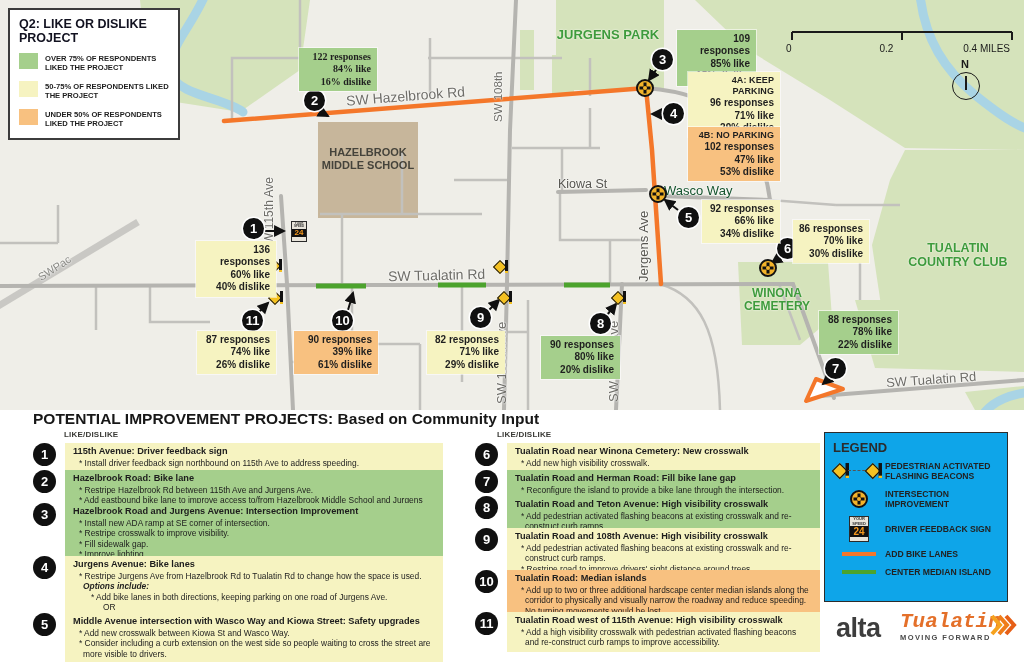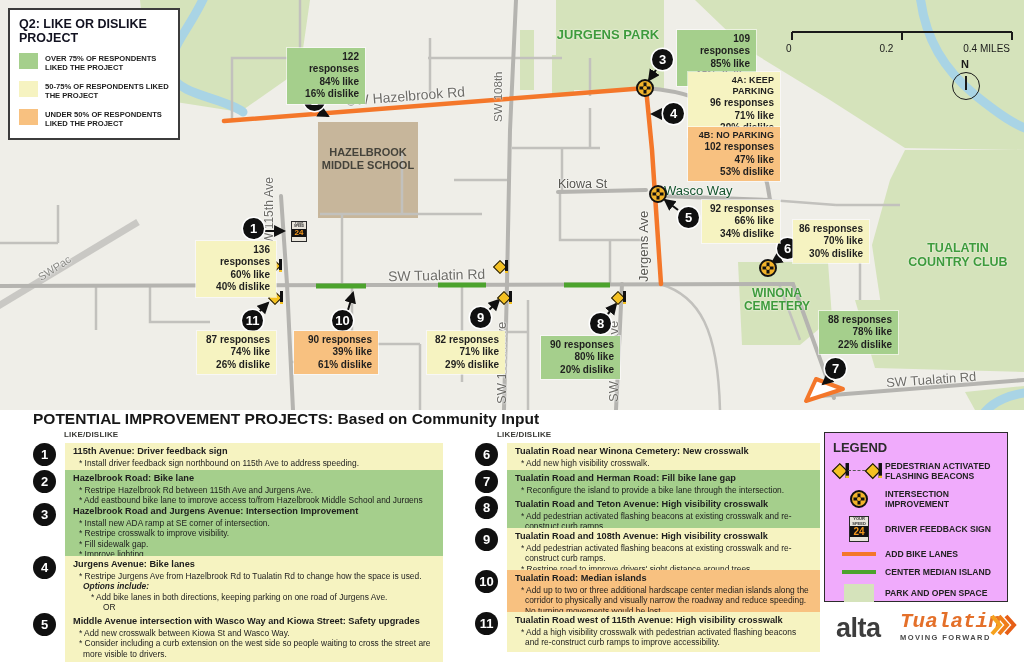--- a/index.html
+++ b/index.html
@@ -50,21 +50,21 @@
   .pnum{width:23px;height:23px;border-radius:50%;background:#101010;color:#fff;font-size:13px;font-weight:bold;
         display:flex;align-items:center;justify-content:center;flex:none;margin-top:0;box-shadow:0 0 0 1.5px #fff;}
   .pbox{flex:1;margin-left:9px;padding:3px 8px 4px 8px;font-size:8.4px;line-height:1.22;color:#1d1d1d;}
   .pbox .pt{display:block;font-weight:bold;font-size:9.2px;margin-bottom:1px;}
   .pbox .pb{display:block;padding-left:10px;text-indent:-4px;}
   .pbox .pb-italic{font-weight:bold;font-style:italic;padding-left:14px;}
   .pbox .pb-ind{padding-left:22px;}
   .pbox .pb-or{padding-left:34px;}
   .pbox .pb-band{background:#f8c180;margin:1px -8px 0 -8px;padding:2px 8px 2px 30px;}
   
-  .legend{position:absolute;left:824px;top:432px;width:184px;height:170px;background:#f0abfc;border:1.5px solid #2c2c2c;box-sizing:border-box;padding:7px 8px;}
+  .legend{position:absolute;left:824px;top:432px;width:184px;height:170px;background:#0ea5e9;border:1.5px solid #2c2c2c;box-sizing:border-box;padding:7px 8px;}
   .legend .lt{font-size:13px;font-weight:bold;color:#2b2b2b;margin-bottom:6px;}
   .lrow{display:flex;align-items:center;margin-bottom:7px;}
   .lico{width:52px;flex:none;display:flex;align-items:center;justify-content:center;position:relative;}
   .llab{font-size:8.6px;font-weight:bold;color:#222;line-height:1.2;}
   .line-swatch{width:34px;height:4px;}
   .park-swatch{width:30px;height:18px;background:#d5e3bb;}
   .lbeacons{position:relative;width:50px;height:20px;}
   .lbeacons .beacon{transform:scale(1.15);}
   .ldash{position:absolute;left:14px;top:9px;width:22px;border-top:1.5px dashed #555;}
   .dsign.lg{position:relative;width:20px;height:26px;}
@@ -224,21 +224,21 @@
     <div class="mk" style="left:590px;top:313px;">8</div>
     <div class="mk" style="left:470px;top:307px;">9</div>
     <div class="mk" style="left:332px;top:310px;">10</div>
     <div class="mk" style="left:242px;top:310px;">11</div>
 
     <div class="callout tone-yellow" style="left:196px;top:241px;width:68px;">
       <span>136 responses</span>
         <span>60% like</span>
         <span>40% dislike</span>
     </div>
-    <div class="callout tone-green" style="left:287px;top:48px;width:66px;">
+    <div class="callout tone-green" style="left:299px;top:48px;width:66px;font-family:Liberation Serif, serif;">
       <span>122 responses</span>
         <span>84% like</span>
         <span>16% dislike</span>
     </div>
     <div class="callout tone-green" style="left:677px;top:30px;width:67px;">
       <span>109 responses</span>
         <span>85% like</span>
         <span>15% dislike</span>
     </div>
     <div class="callout tone-yellow" style="left:688px;top:72px;width:80px;">
@@ -454,26 +454,20 @@
           <div class="line-swatch" style="background:#f4772a;"></div>
         </div>
       <div class="llab">ADD BIKE LANES</div>
     </div>
     <div class="lrow">
       <div class="lico">
           <div class="line-swatch" style="background:#4ca32d;"></div>
         </div>
       <div class="llab">CENTER MEDIAN ISLAND</div>
     </div>
-    <div class="lrow">
-      <div class="lico">
-          <div class="park-swatch"></div>
-        </div>
-      <div class="llab">PARK AND OPEN SPACE</div>
-    </div>
   </div>
 
   <div class="alta">alta</div>
   <div class="tual">
     <span class="ts">Tualatin</span>
     <span class="tm">MOVING FORWARD</span>
     <svg class="chev" width="28" height="22">
       <path d="M2,2 l8,9 l-8,9" stroke="#f6a21e" stroke-width="4" fill="none"></path>
       <path d="M9,2 l8,9 l-8,9" stroke="#ef7d1a" stroke-width="4" fill="none"></path>
       <path d="M16,2 l8,9 l-8,9" stroke="#e65f17" stroke-width="4" fill="none"></path>

